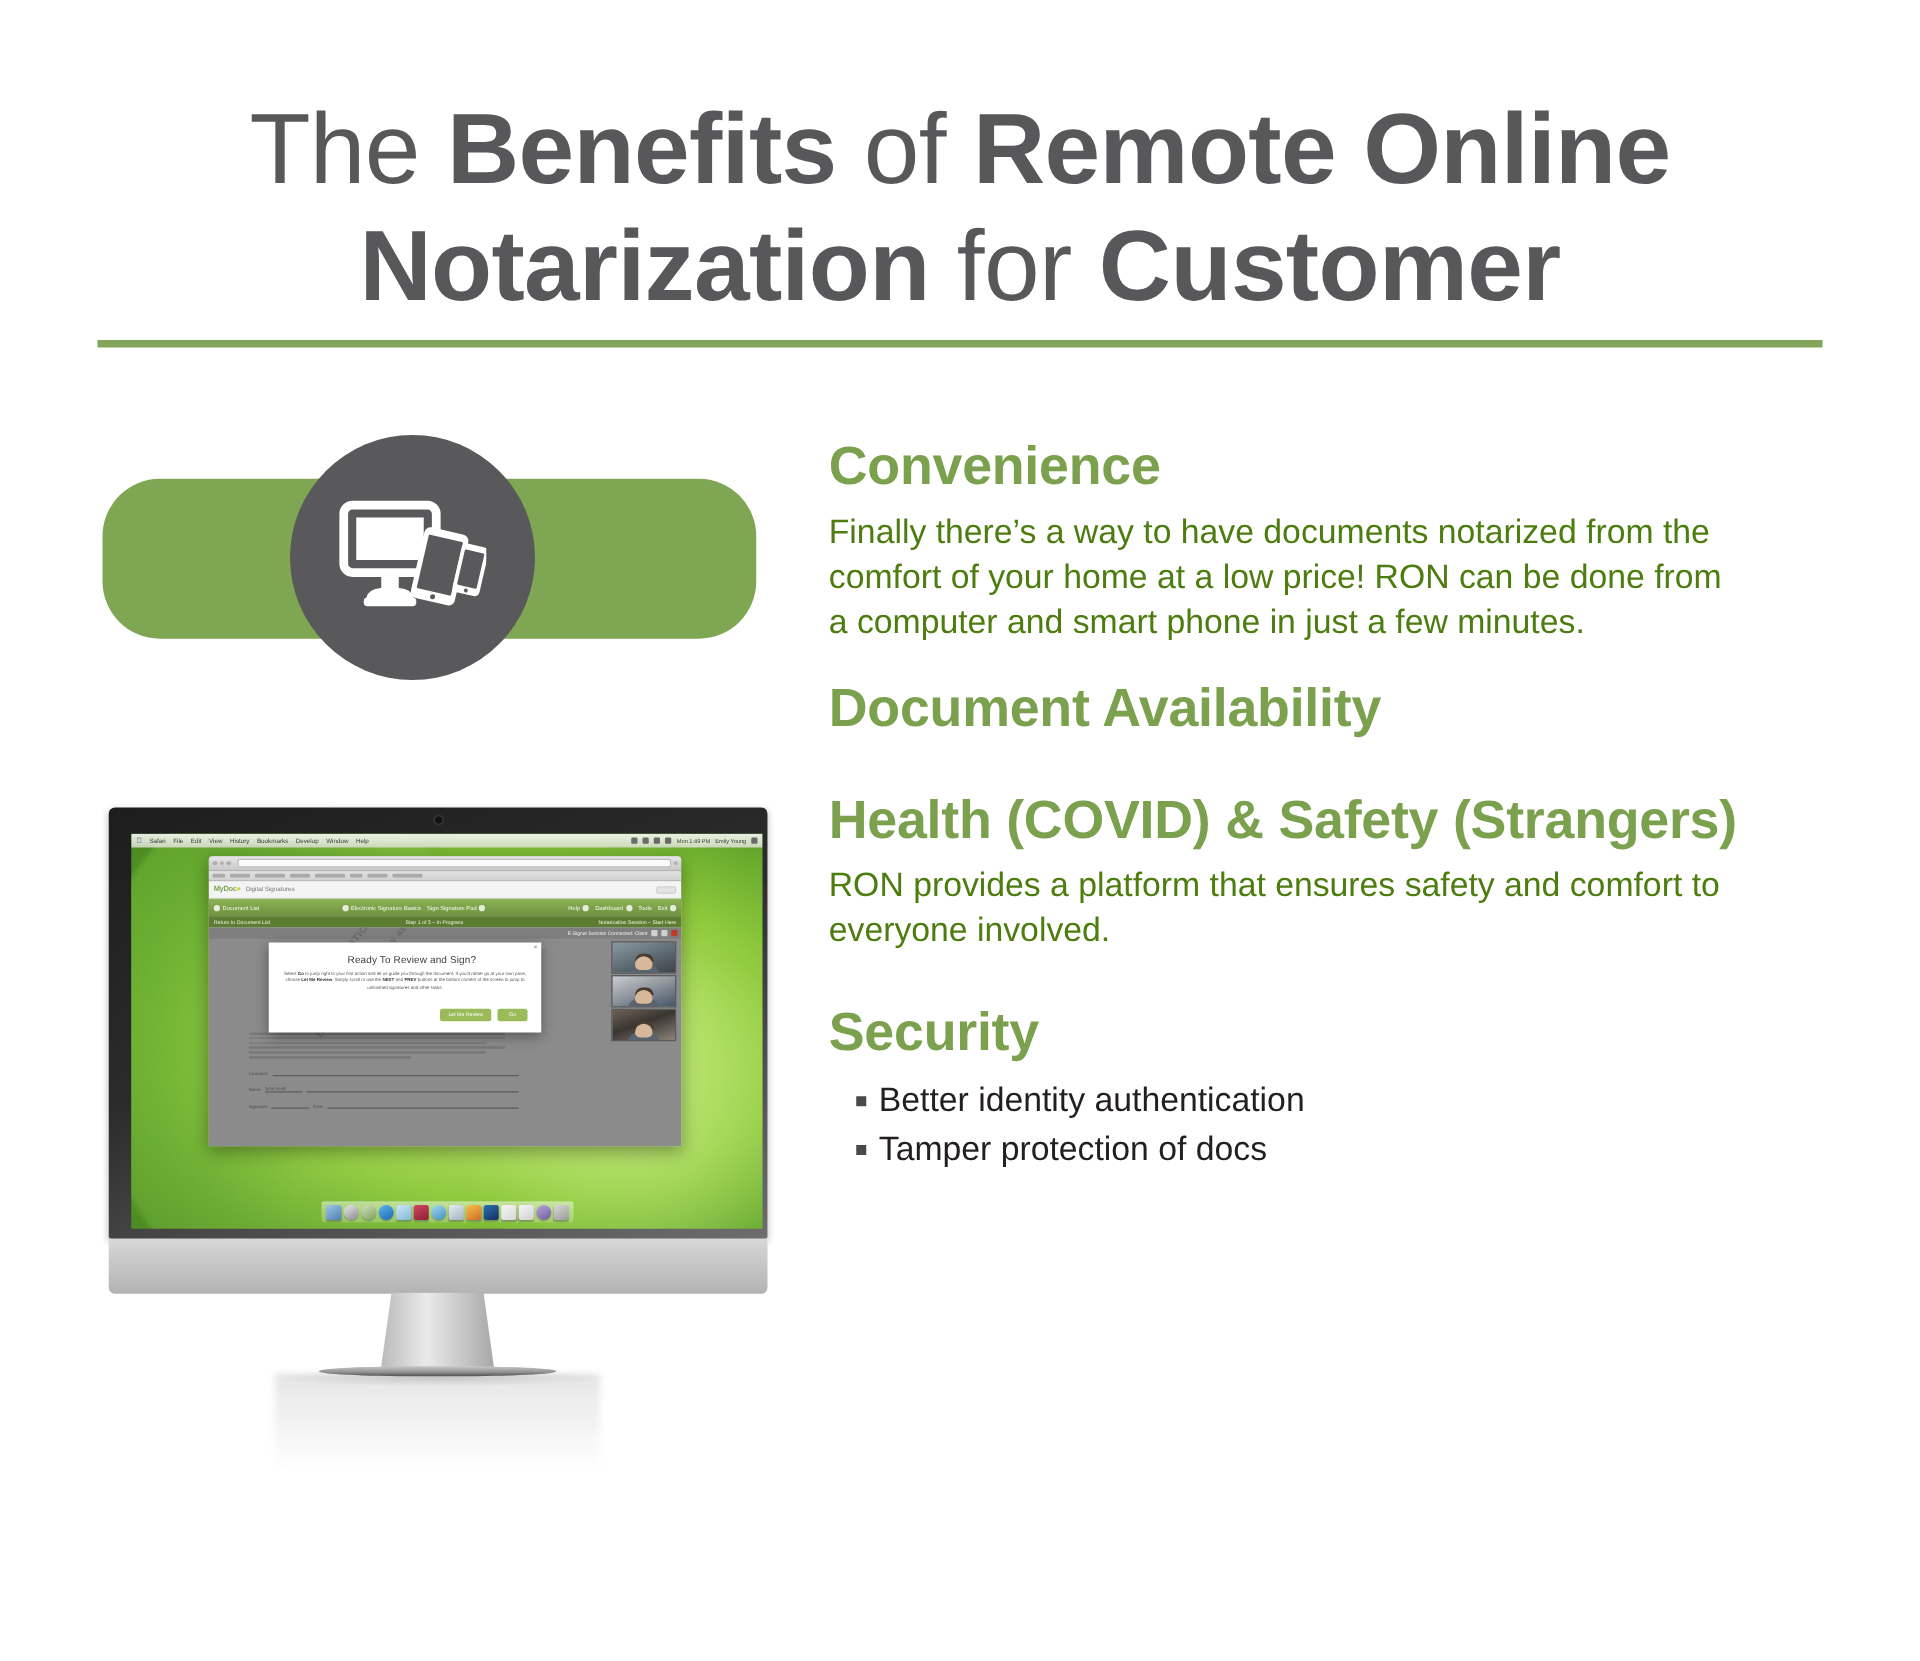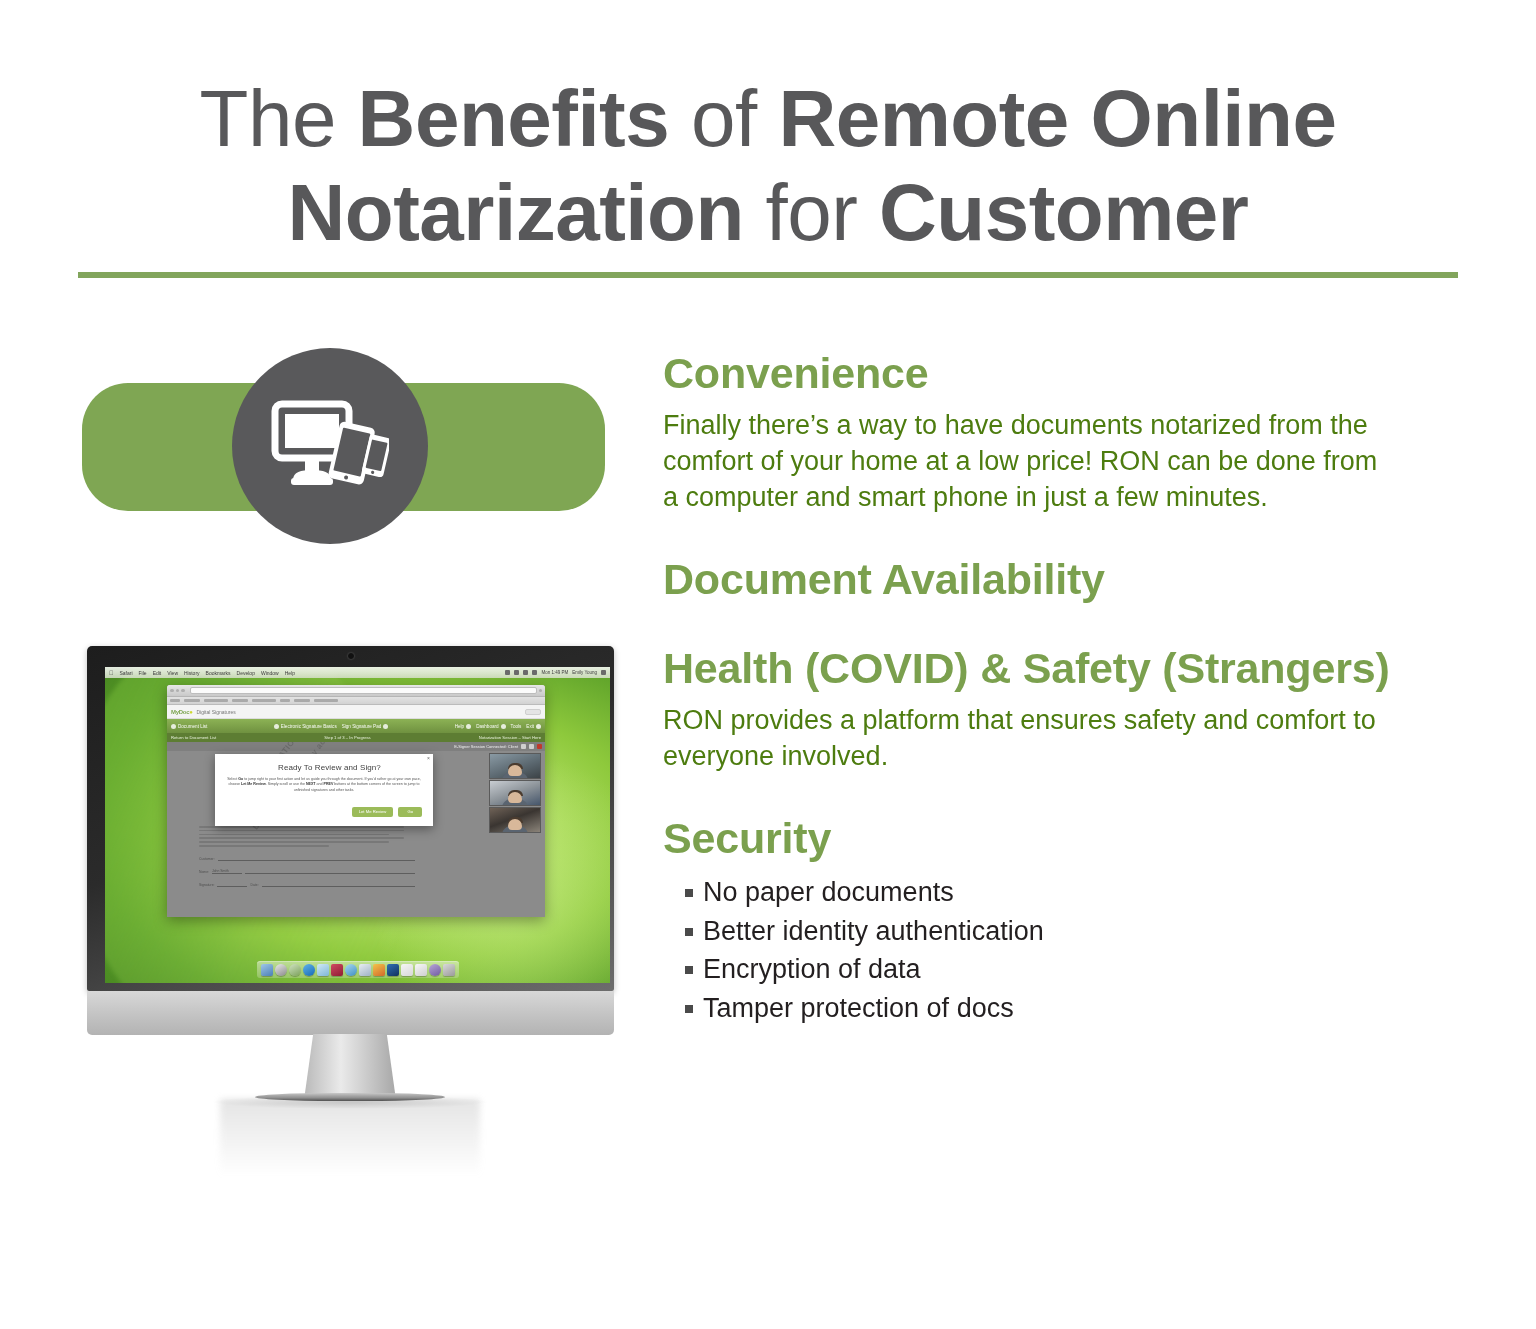--- a/index.html
+++ b/index.html
@@ -370,21 +370,21 @@
   }
   .bullets li::before {
     content: "";
     position: absolute;
     left: 22px; top: 14px;
     width: 8px; height: 8px;
     background: #4a4a4a;
   }
 
   
-  #sec-convenience { margin-bottom: 40px; }
+  #sec-convenience { margin-bottom: 28px; }
   #sec-document   { margin-bottom: 42px; }
   #sec-health     { margin-bottom: 40px; }
 </style>
 </head>
 <body>
 
 <div id="page">
 
   <div class="title-block">
     <div class="title-line"><span class="t-light">The </span><span class="t-bold">Benefits </span><span class="t-light">of </span><span class="t-bold">Remote Online</span></div>
@@ -630,21 +630,19 @@
     </div>
 
     <div class="section" id="sec-health">
       <div class="sec-h">Health (COVID) &amp; Safety (Strangers)</div>
       <div class="sec-p wide">RON provides a platform that ensures safety and comfort to everyone involved.</div>
     </div>
 
     <div class="section" id="sec-security">
       <div class="sec-h">Security</div>
       <ul class="bullets">
-        <li>No paper documents</li>
         <li>Better identity authentication</li>
-        <li>Encryption of data</li>
         <li>Tamper protection of docs</li>
       </ul>
     </div>
 
   </div>
 </div>
 
 </body></html>

